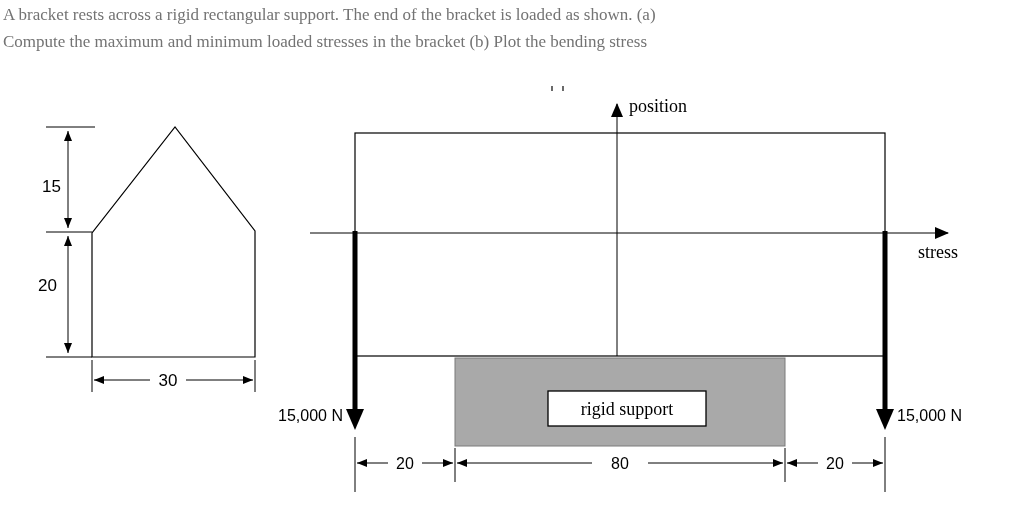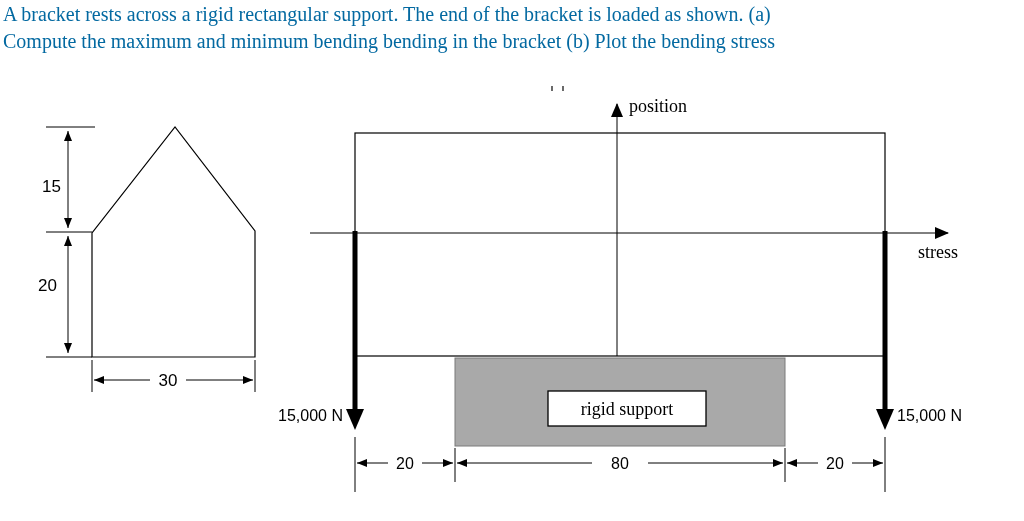--- a/index.html
+++ b/index.html
@@ -10,23 +10,23 @@
     background: #ffffff;
     overflow: hidden;
     font-family: "Liberation Serif", serif;
     color: #000000;
   }
   .problem-text {
     position: absolute;
     top: 1px;
     left: 3px;
     width: 1018px;
-    font-size: 20px;
+    font-size: 17px;
     line-height: 27px;
-    color: #0369a1;
+    color: #737373;
   }
   .problem-text div { white-space: nowrap; }
   .diagram-svg {
     position: absolute;
     top: 0;
     left: 0;
   }
   svg text { fill: #000; }
   .serif-label { font-family: "Liberation Serif", serif; font-size: 18px; }
   .sans-label  { font-family: "Liberation Sans", sans-serif; font-size: 16px; }
@@ -34,21 +34,21 @@
   .thin { stroke: #000; stroke-width: 1; fill: none; }
   .thick { stroke: #000; stroke-width: 5; fill: none; }
 </style>
 </head>
 <body>
 
 <div class="page">
 
   <div class="problem-text">
     <div>A bracket rests across a rigid rectangular support. The end of the bracket is loaded as shown. (a)</div>
-    <div>Compute the maximum and minimum bending bending in the bracket (b) Plot the bending stress</div>
+    <div>Compute the maximum and minimum loaded stresses in the bracket (b) Plot the bending stress</div>
   </div>
 
   <svg class="diagram-svg" width="1024" height="521" viewBox="0 0 1024 521">
     <defs>
       <marker id="dimArrow" markerUnits="userSpaceOnUse" markerWidth="12" markerHeight="10" refX="10" refY="4" orient="auto">
         <path d="M0,0 L10,4 L0,8 Z" fill="#000"></path>
       </marker>
       <marker id="axisArrow" markerUnits="userSpaceOnUse" markerWidth="16" markerHeight="14" refX="13" refY="6" orient="auto">
         <path d="M0,0 L14,6 L0,12 Z" fill="#000"></path>
       </marker>

